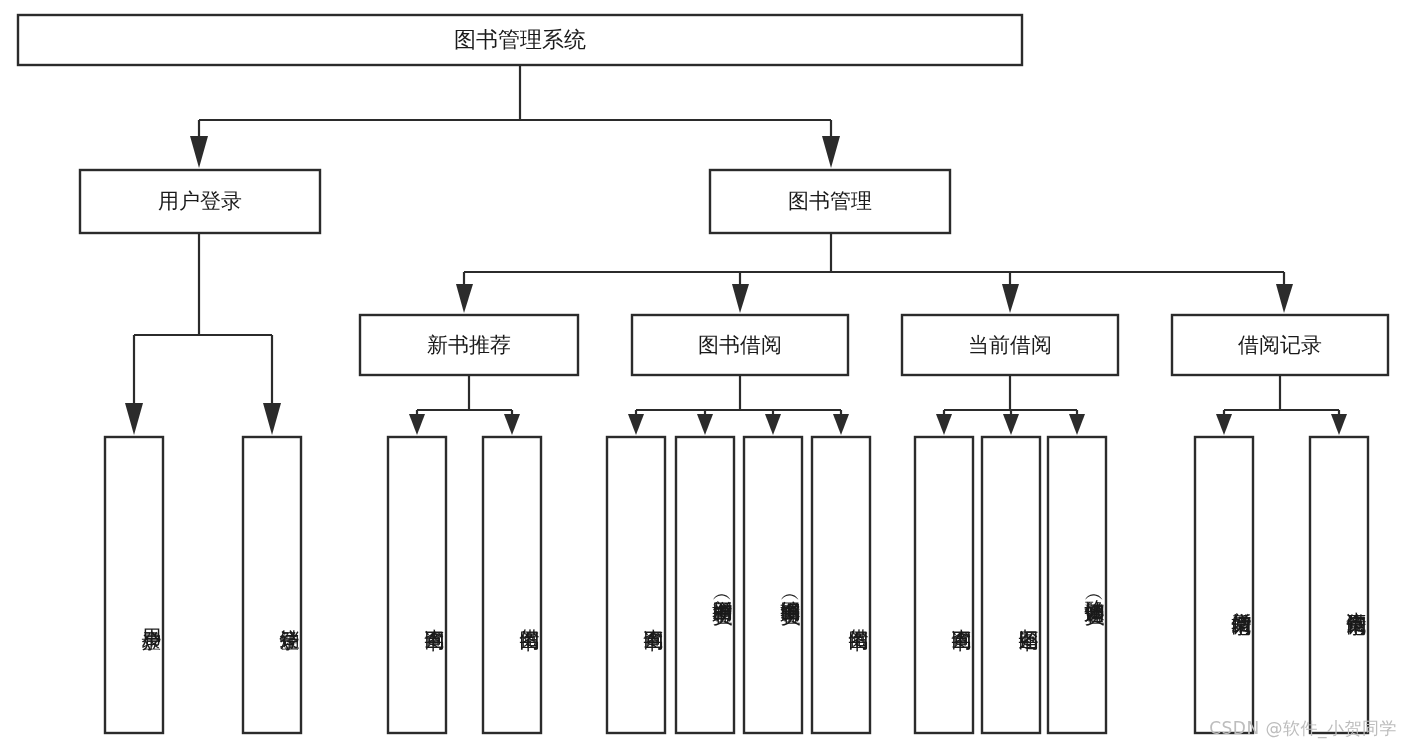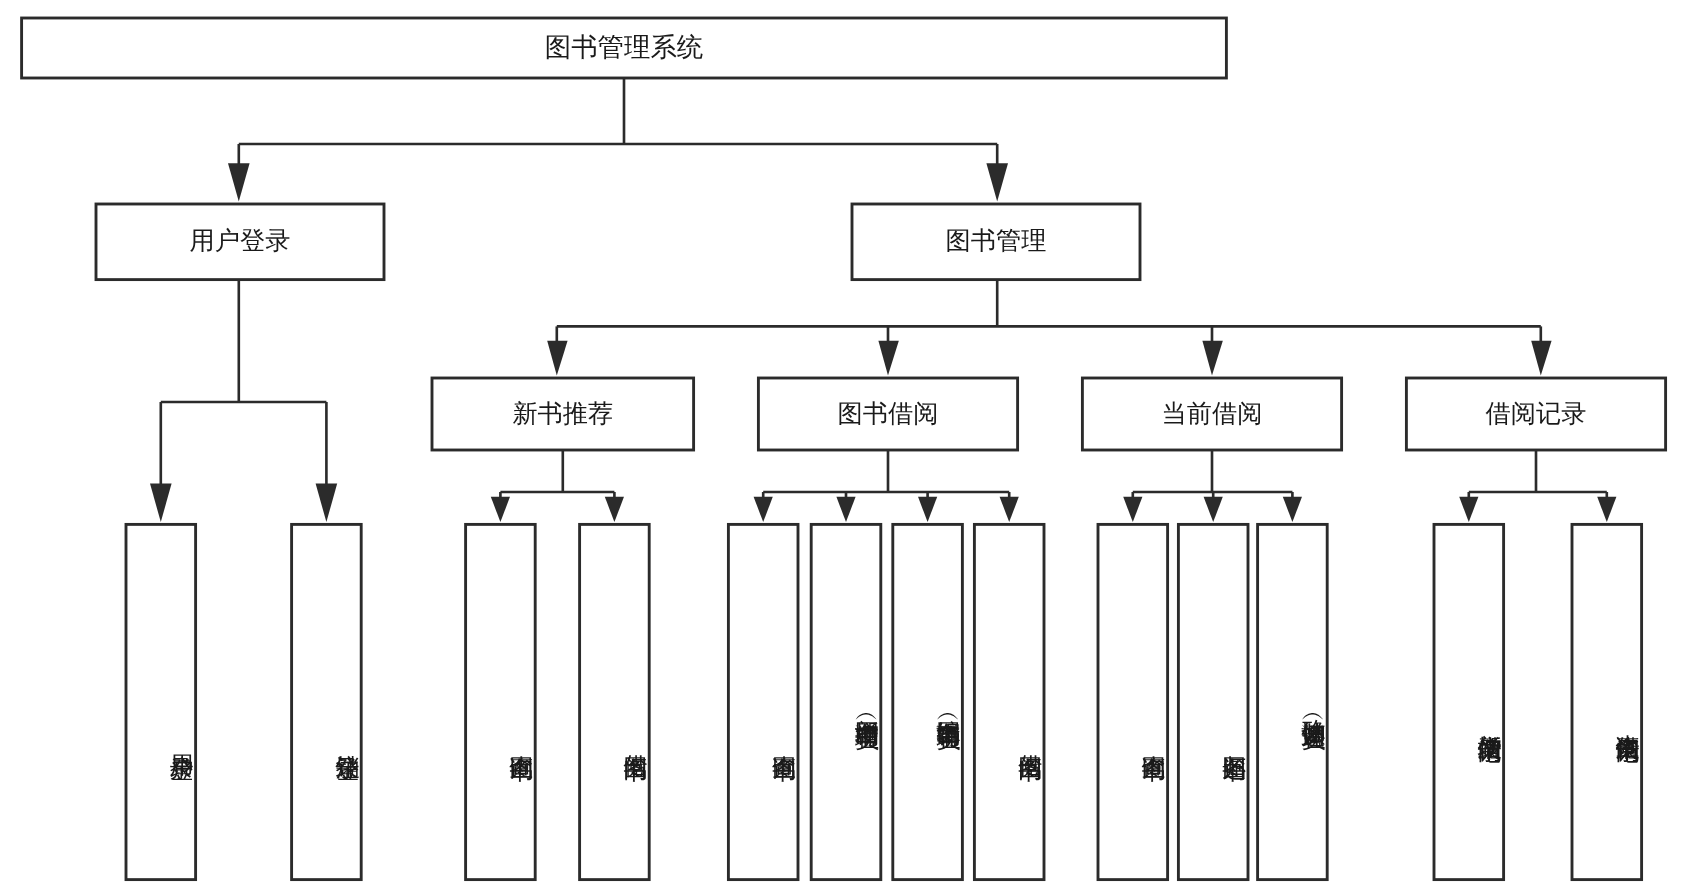--- a/index.html
+++ b/index.html
@@ -226,14 +226,15 @@
   <div class="leaf-label" style="left:607px; top:497px; width:58px; height:236px;">查询图书</div>
   <div class="leaf-label" style="left:676px; top:443px; width:58px; height:290px;">新增图书（管理员）</div>
   <div class="leaf-label" style="left:744px; top:443px; width:58px; height:290px;">编辑图书（管理员）</div>
   <div class="leaf-label" style="left:812px; top:497px; width:58px; height:236px;">借阅图书</div>
   <div class="leaf-label" style="left:915px; top:497px; width:58px; height:236px;">查询图书</div>
   <div class="leaf-label" style="left:982px; top:497px; width:58px; height:236px;">归还图书</div>
   <div class="leaf-label" style="left:1048px; top:443px; width:58px; height:290px;">确认归还（管理员）</div>
   <div class="leaf-label" style="left:1195px; top:465px; width:58px; height:268px;">新增借阅记录</div>
   <div class="leaf-label" style="left:1310px; top:465px; width:58px; height:268px;">查询借阅记录</div>
 
+  <div class="watermark">CSDN @软件_小贺同学</div>
 
 </div>
 
 </body></html>

